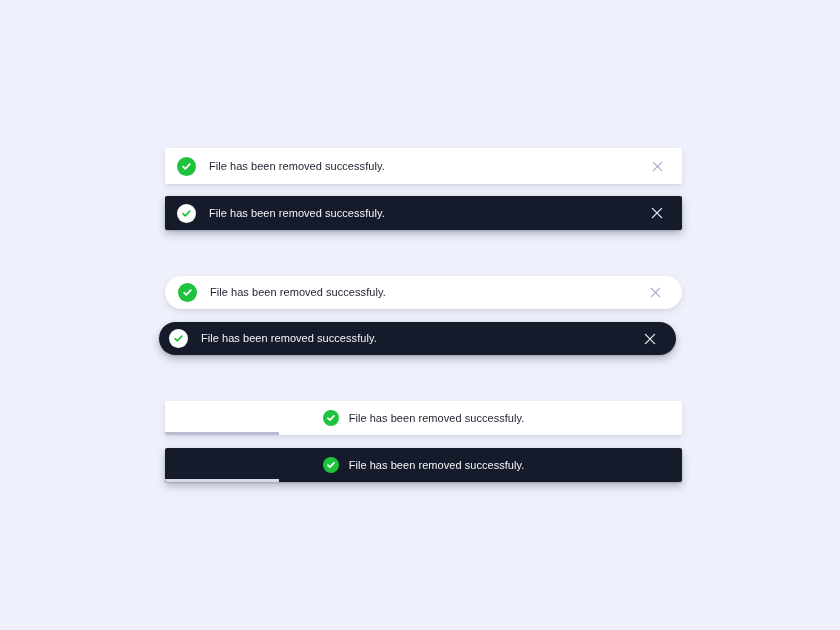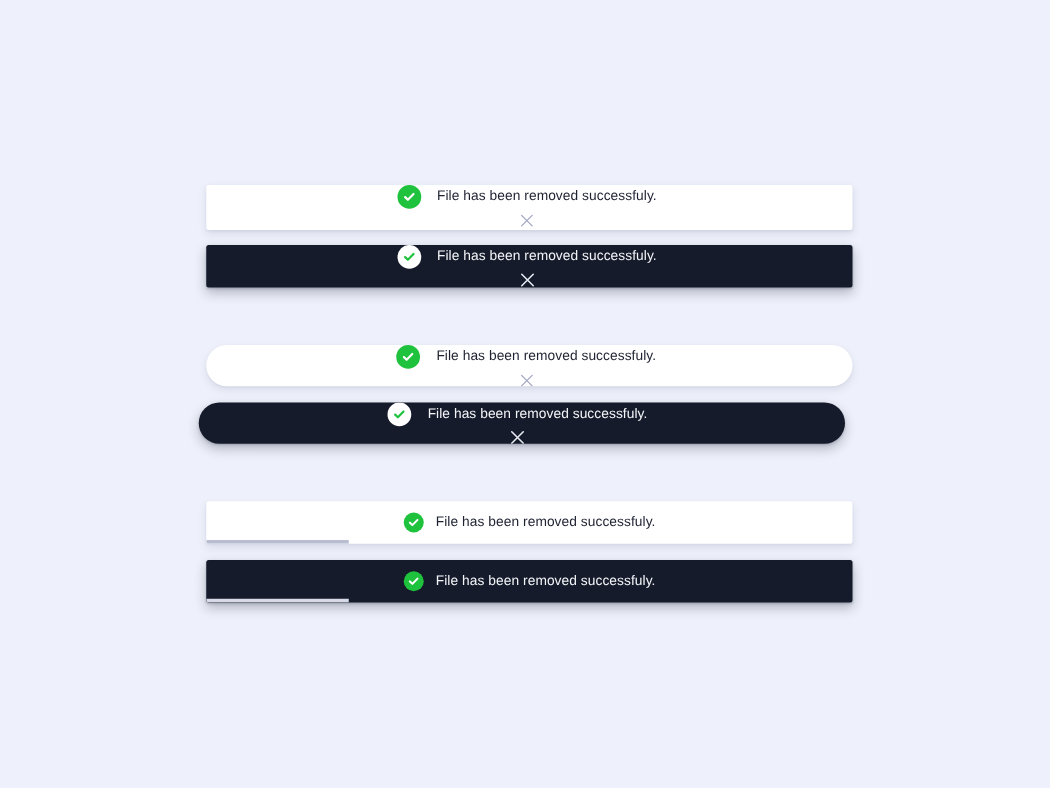--- a/index.html
+++ b/index.html
@@ -20,21 +20,20 @@
     inset: 0;
   }
 
   
   .toast {
     position: absolute;
     display: flex;
     align-items: center;
     box-sizing: border-box;
     overflow: hidden;
-    flex-direction: column;
   }
 
   .toast-body {
     display: flex;
     align-items: center;
     flex: 1 1 auto;
     min-width: 0;
     gap: 13px;
   }
 

